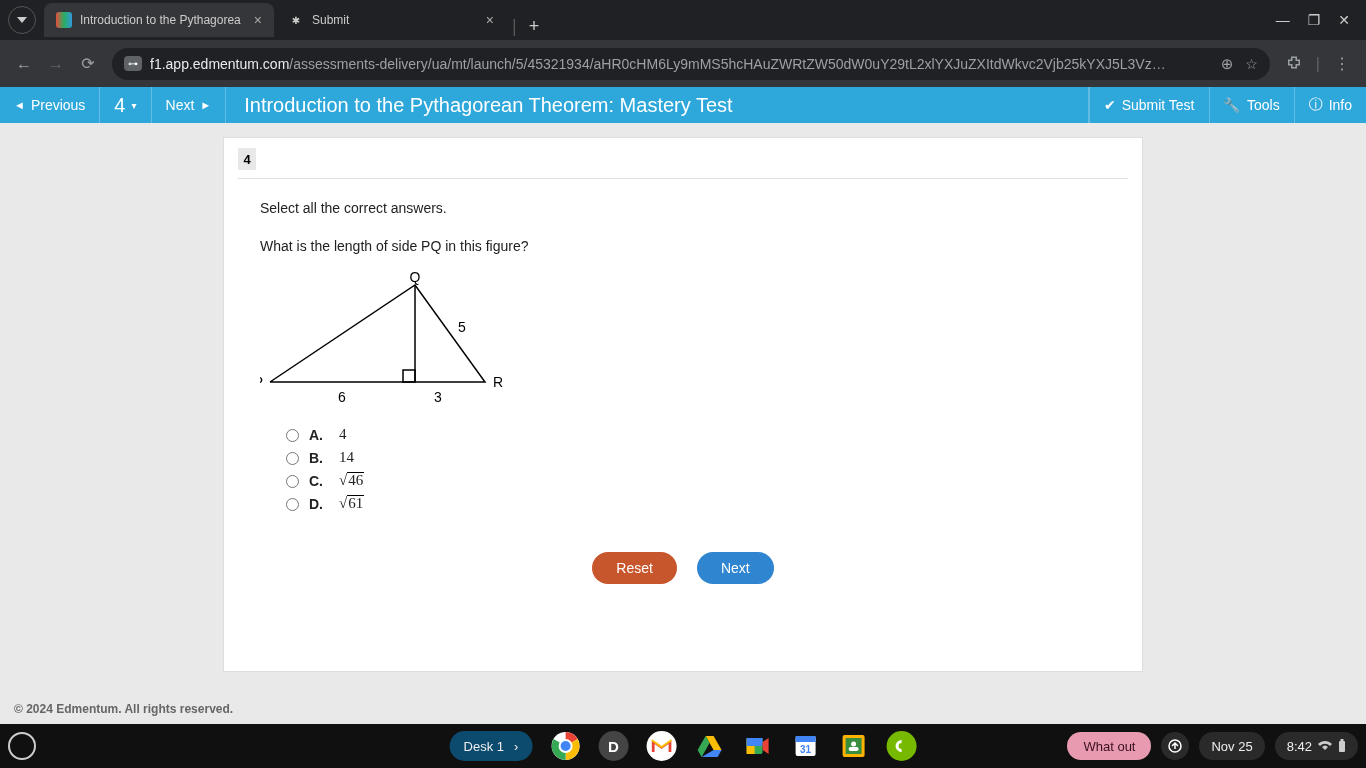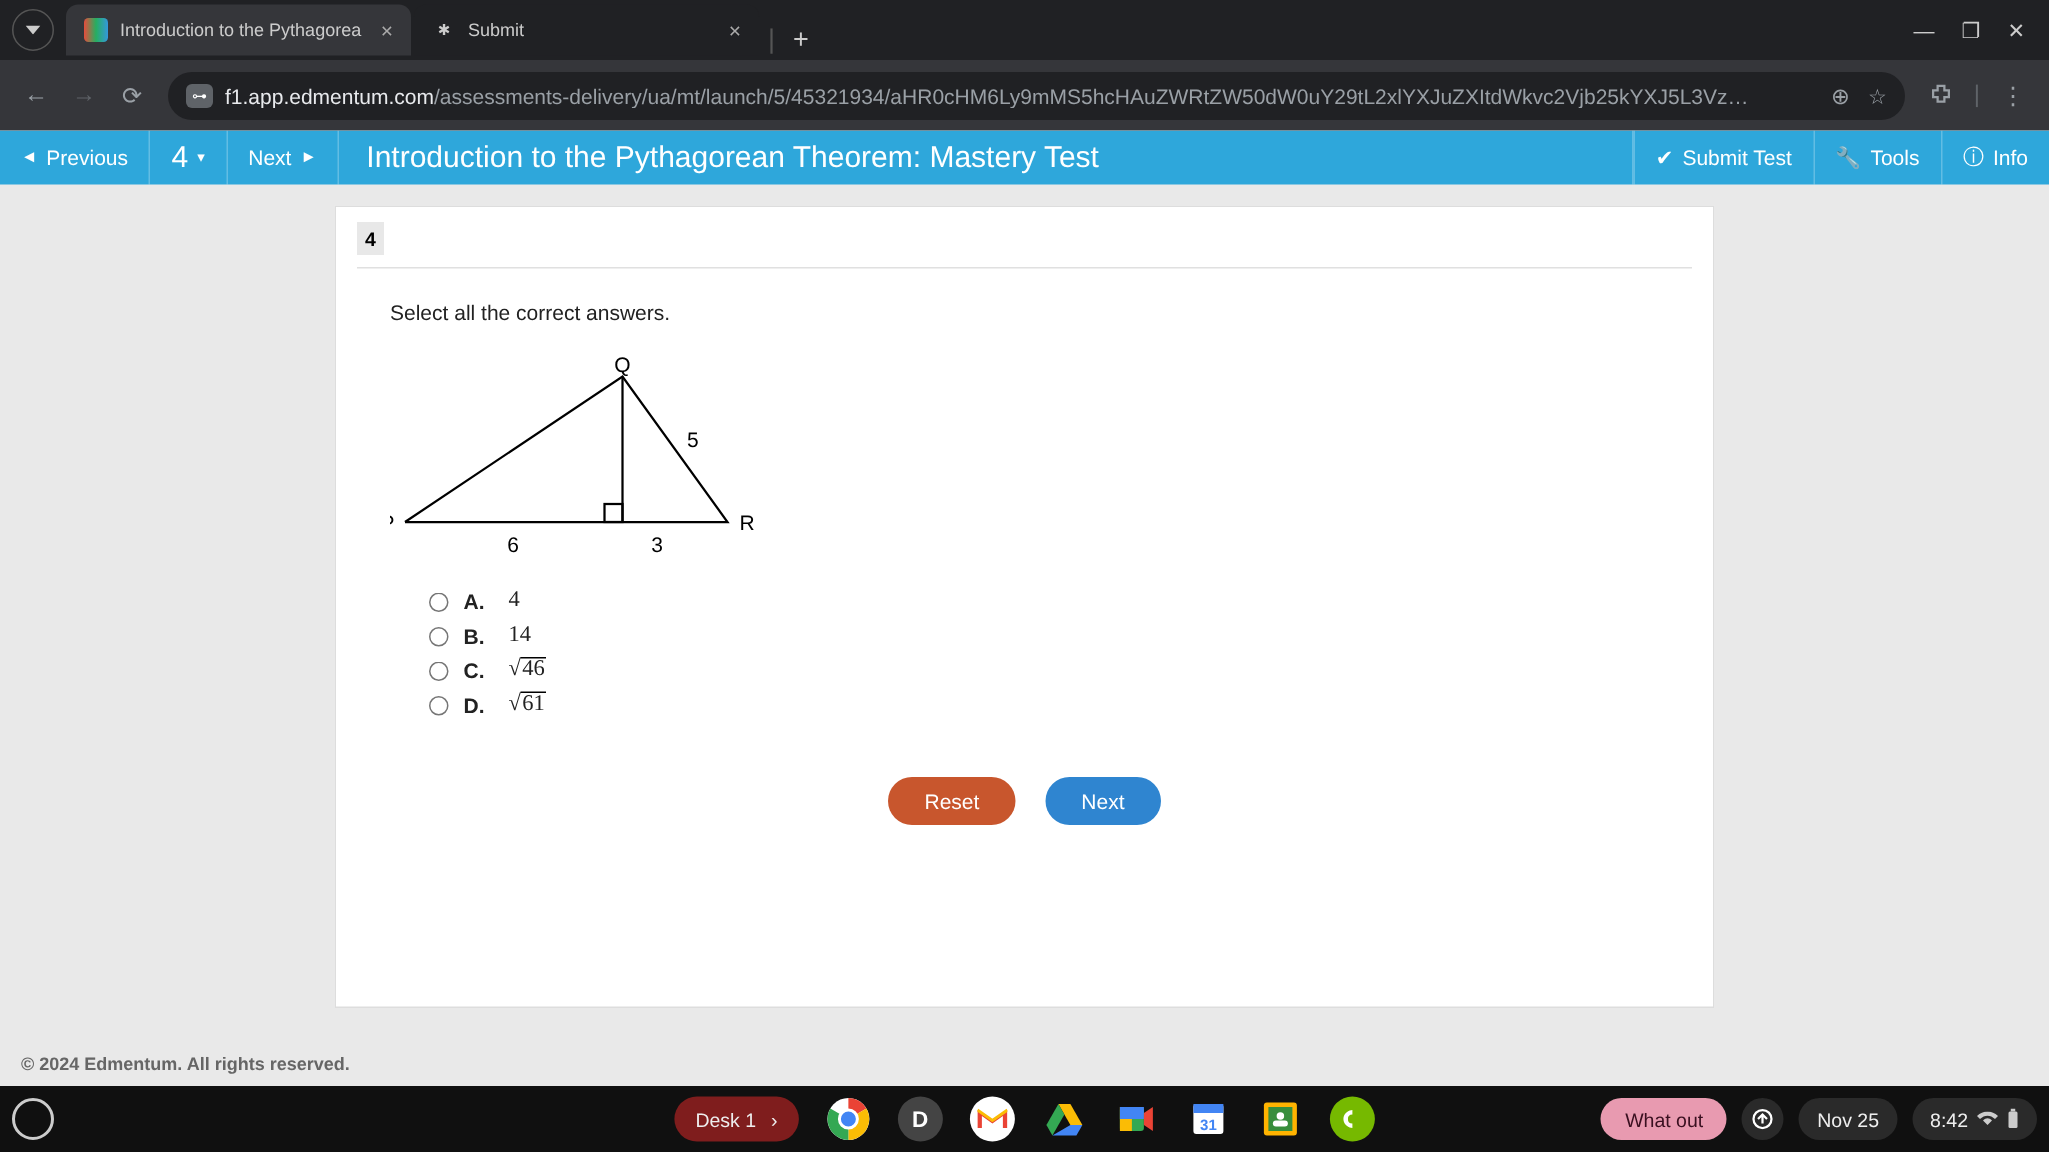--- a/index.html
+++ b/index.html
@@ -62,21 +62,21 @@
 .pill.reset { background:#c8562d; }
 .pill.next { background:#2f85d0; }
 
 .footer-text { position:absolute; bottom:8px; left:0; right:0; color:#666; font-size:12px; padding:0 14px; }
 .footer-text-wrap { width:100%;font-weight:bold; }
 
 
 .taskbar { position:absolute; left:0; right:0; bottom:0; height:44px; background:#101010; display:flex; align-items:center; padding:0 8px; gap:10px; color:#eee; font-size:13px; }
 .tb-circle { width:28px; height:28px; border:2px solid #ccc; border-radius:50%; }
 .tb-center { position:absolute; left:50%; transform:translateX(-50%); display:flex; align-items:center; gap:18px; }
-.desk-pill { background:#7f1d1d; border-radius:16px; height:30px; display:flex; align-items:center; gap:10px; padding:0 14px; }
+.desk-pill { background:#0c4a6e; border-radius:16px; height:30px; display:flex; align-items:center; gap:10px; padding:0 14px; }
 .app-icon { width:30px; height:30px; border-radius:50%; display:flex; align-items:center; justify-content:center; font-size:15px; font-weight:bold; }
 .tb-right { margin-left:auto; display:flex; align-items:center; gap:10px; }
 .signout { background:#e89ab0; color:#3a1020; border-radius:16px; height:28px; padding:0 16px; display:flex; align-items:center; }
 .dark-pill { background:#2a2a2a; border-radius:14px; height:28px; padding:0 12px; display:flex; align-items:center; gap:6px; }
 .round-dark { background:#2a2a2a; border-radius:50%; width:28px; height:28px; display:flex; align-items:center; justify-content:center; }
 
 svg { display:block; }
 </style>
 </head>
 <body>
@@ -163,20 +163,21 @@
         <span>Info</span>
       </div>
     </div>
   </div>
 
   <div class="card">
     <div class="qnum">4</div>
     <div class="qsep"></div>
     <div class="qcontent">
       <div class="instr">Select all the correct answers.</div>
+      <div class="question">What is the length of side PQ in this figure?</div>
 
       <div class="figure">
         <svg width="250" height="140" viewBox="0 0 250 140">
           <polyline points="10,110 155,13 225,110 10,110" stroke="#000" stroke-width="1.5" fill="none"></polyline>
           <line x1="155" y1="13" x2="155" y2="110" stroke="#000" stroke-width="1.5"></line>
           <rect x="143" y="98" width="12" height="12" stroke="#000" stroke-width="1.5" fill="none"></rect>
           <text x="155" y="10" text-anchor="middle" font-size="14">Q</text>
           <text x="3" y="115" text-anchor="end" font-size="14">P</text>
           <text x="233" y="115" font-size="14">R</text>
           <text x="198" y="60" font-size="14">5</text>

